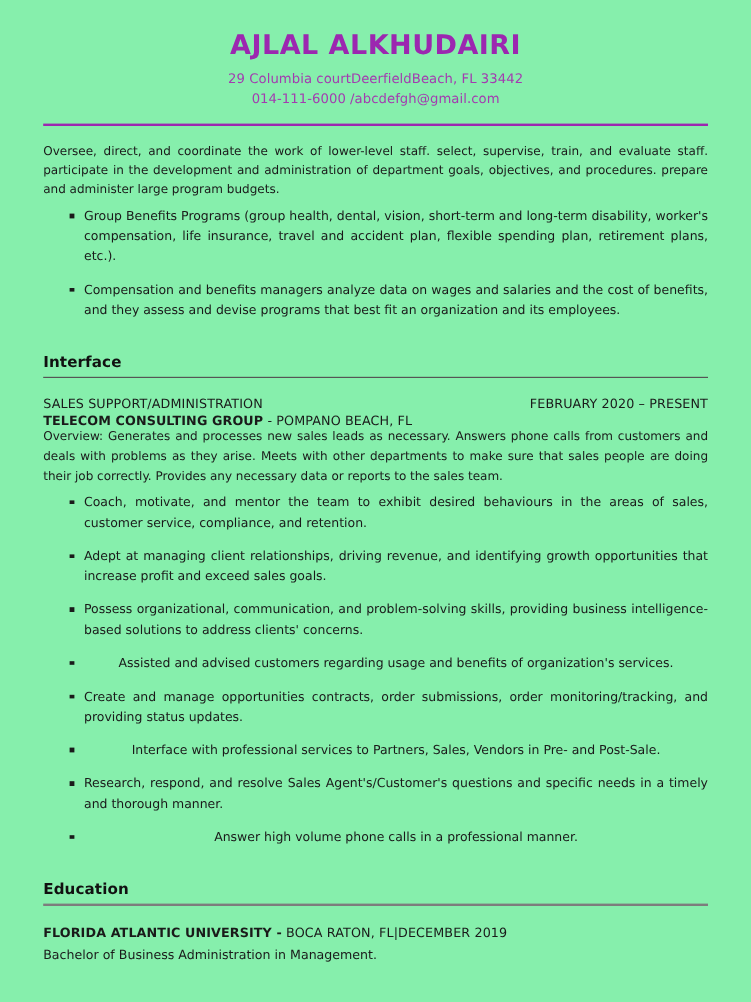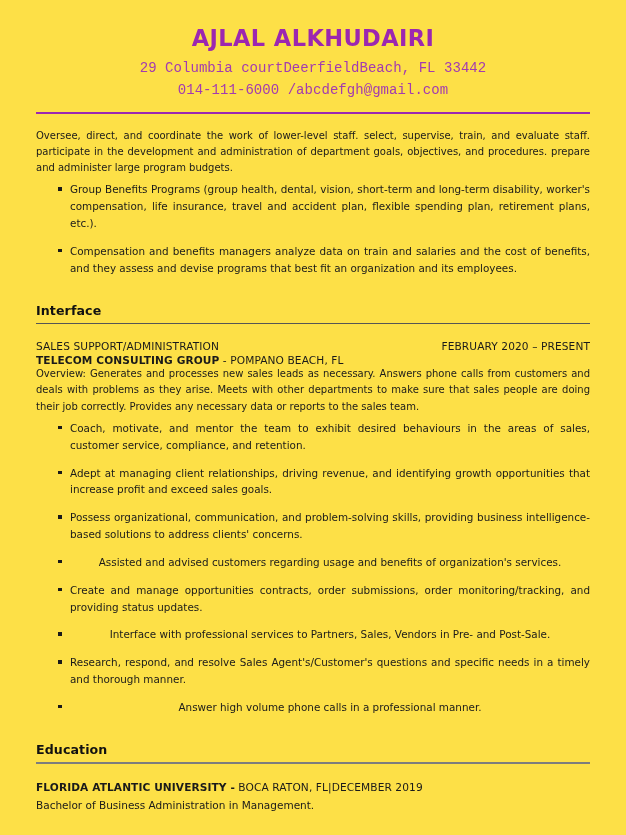--- a/index.html
+++ b/index.html
@@ -10,45 +10,44 @@
   }
   body {
     font-family: "DejaVu Sans", "Liberation Sans", sans-serif;
     color: #1a1a1a;
   }
   .page {
     position: relative;
     width: 626px;
     height: 835px;
     margin: 0 auto;
-    background: #fde047;
+    background: #86efac;
     overflow: hidden;
     box-sizing: border-box;
   }
 
   
   .resume-header {
     padding: 26px 36px 0 36px;
     text-align: center;
   }
   .candidate-name {
     font-size: 22.5px;
     font-weight: bold;
     letter-spacing: 0.4px;
     color: #9c27b0;
     margin: 0 0 6px 0;
     line-height: 1.15;
   }
   .contact-line {
-    font-size: 14px;
+    font-size: 11px;
     color: #a33bb0;
     line-height: 1.5;
     margin: 1px;
     letter-spacing: 0.05px;
-    font-family: Liberation Mono, monospace;
   }
   .header-rule {
     margin: 11px 0 0 0;
     height: 2px;
     background: #9c27b0;
     border: 0;
     width: 100%;
   }
 
   
@@ -172,21 +171,21 @@
     <p class="contact-line">014-111-6000 /abcdefgh@gmail.com</p>
     <div class="header-rule"></div>
   </div>
 
   <div class="resume-body">
 
     <div class="summary-block">
       <p class="para">Oversee, direct, and coordinate the work of lower-level staff. select, supervise, train, and evaluate staff. participate in the development and administration of department goals, objectives, and procedures. prepare and administer large program budgets.</p>
       <ul class="bullets">
         <li>Group Benefits Programs (group health, dental, vision, short-term and long-term disability, worker's compensation, life insurance, travel and accident plan, flexible spending plan, retirement plans, etc.).</li>
-        <li>Compensation and benefits managers analyze data on train and salaries and the cost of benefits, and they assess and devise programs that best fit an organization and its employees.</li>
+        <li>Compensation and benefits managers analyze data on wages and salaries and the cost of benefits, and they assess and devise programs that best fit an organization and its employees.</li>
       </ul>
     </div>
 
     <div class="section">
       <div class="section-title">Interface</div>
       <div class="section-rule"></div>
 
       <div class="job-entry">
         <div class="job-head">
           <span class="job-role">SALES SUPPORT/ADMINISTRATION</span>

